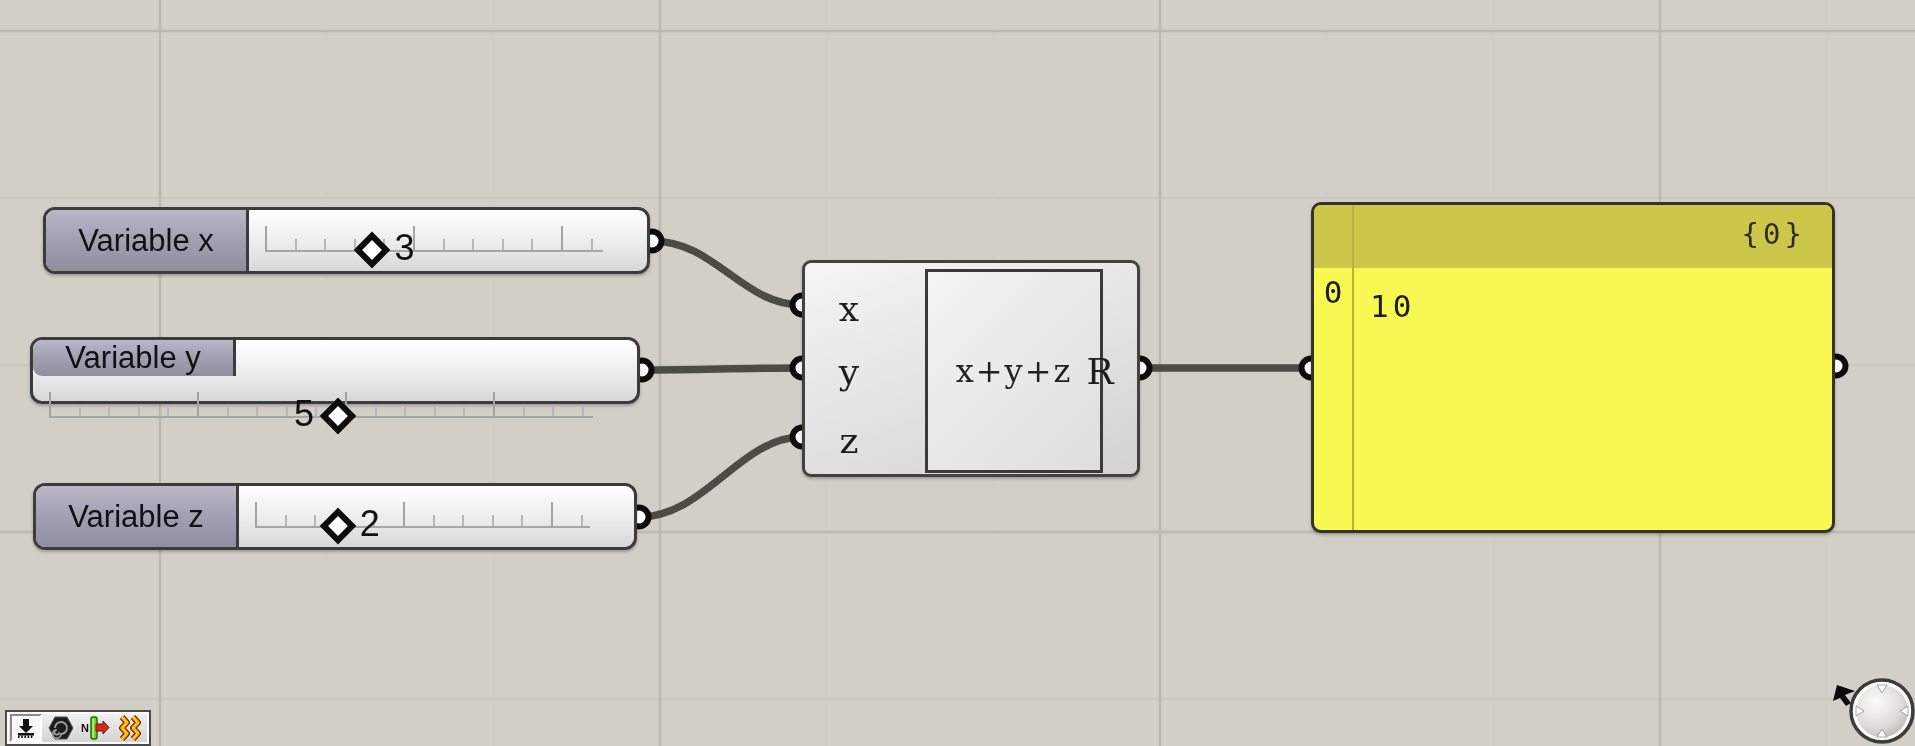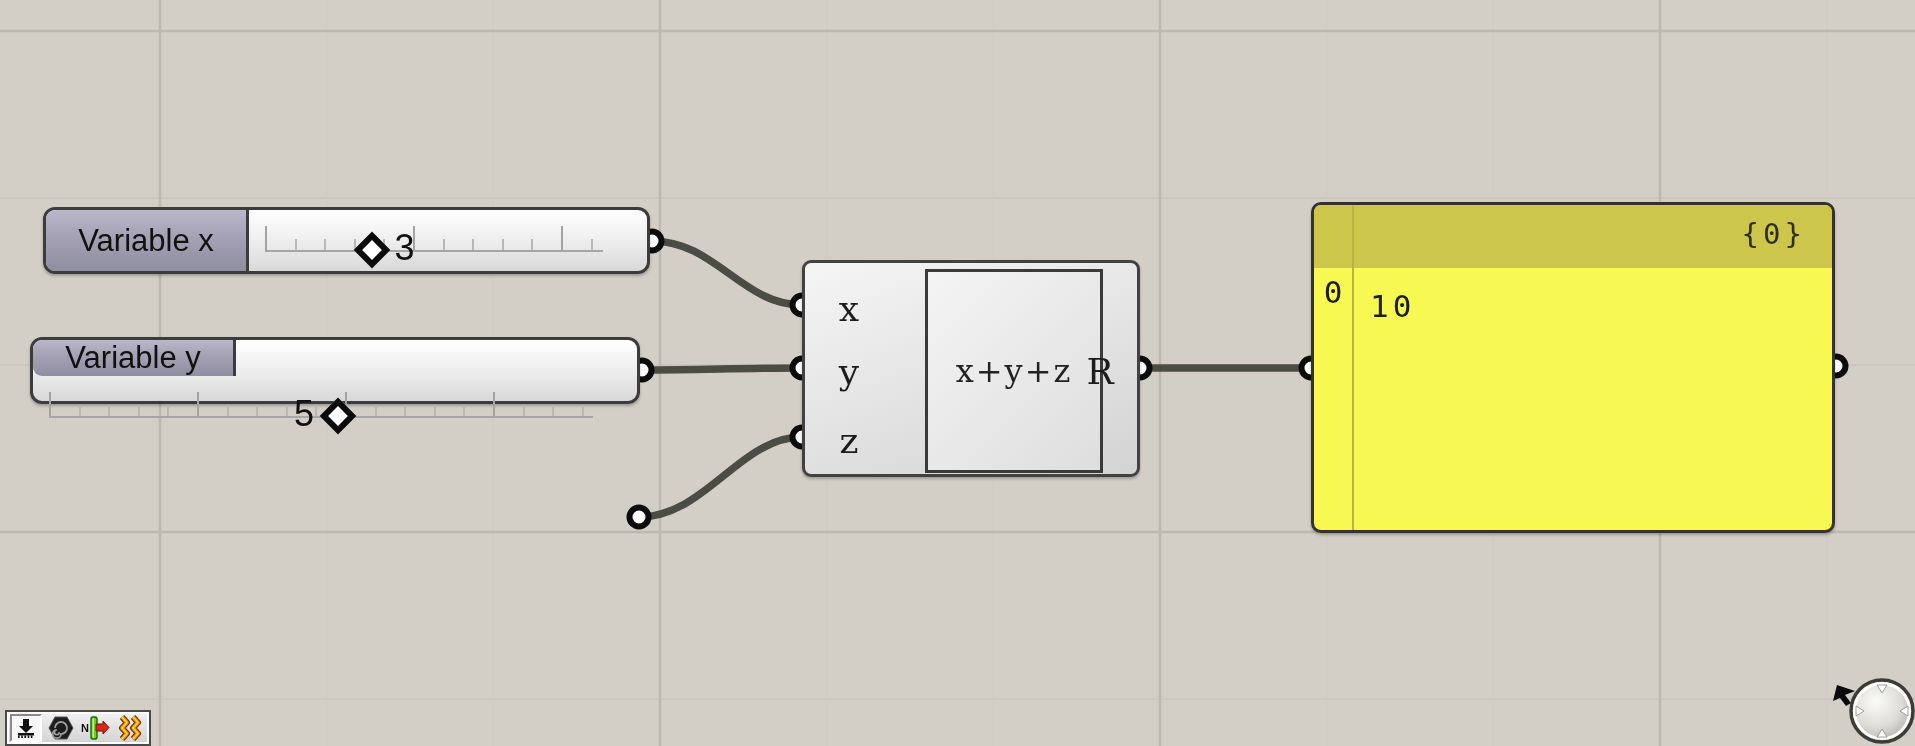--- a/index.html
+++ b/index.html
@@ -176,20 +176,30 @@
     <div class="slider-label">Variable y</div>
     <div class="slider-track">
       <div class="rail"></div>
       <div class="gripwrap" style="left: 50.5%;">
         <div class="diamond"></div>
         <div class="slider-value val-left">5</div>
       </div>
     </div>
   </div>
 
+  <div class="component slider" id="slider-z">
+    <div class="slider-label">Variable z</div>
+    <div class="slider-track">
+      <div class="rail"></div>
+      <div class="gripwrap" style="left: 25%;">
+        <div class="diamond"></div>
+        <div class="slider-value val-right">2</div>
+      </div>
+    </div>
+  </div>
 
   <div class="component" id="expression">
     <div class="port-label" id="port-x">x</div>
     <div class="port-label" id="port-y">y</div>
     <div class="port-label" id="port-z">z</div>
     <div id="expr-box">x+y+z</div>
     <div id="expr-out-label">R</div>
   </div>
 
   <div class="component" id="panel">

